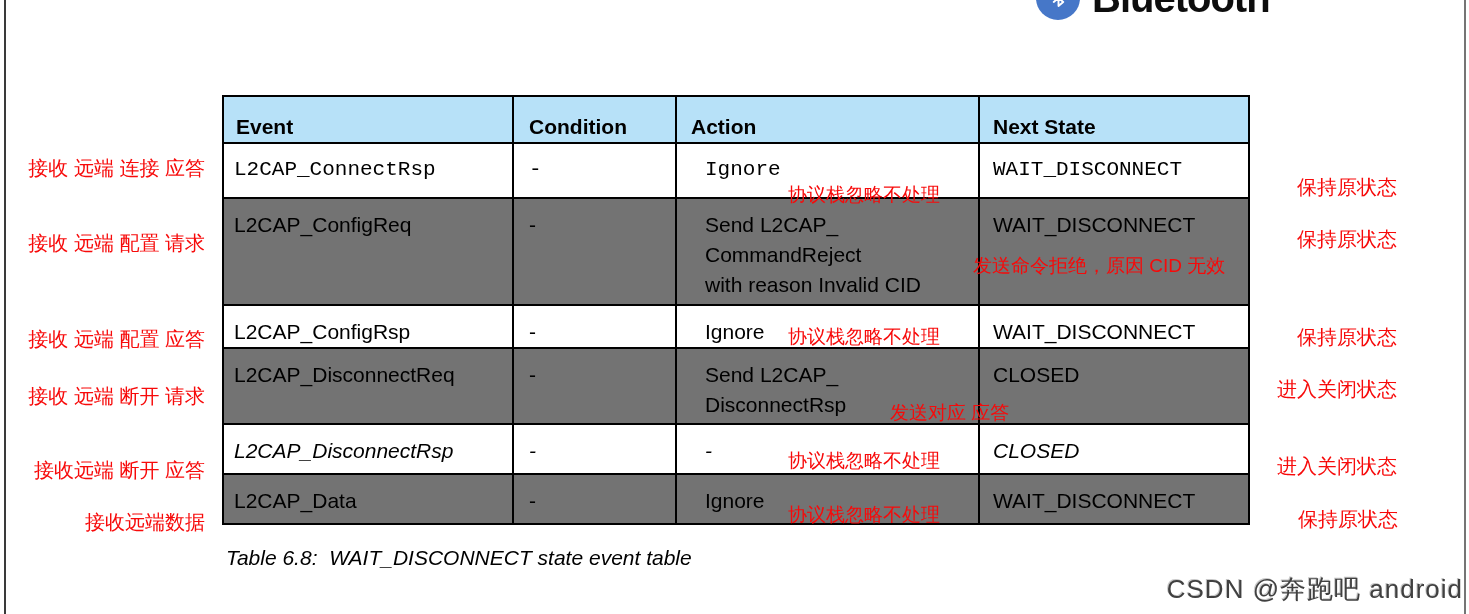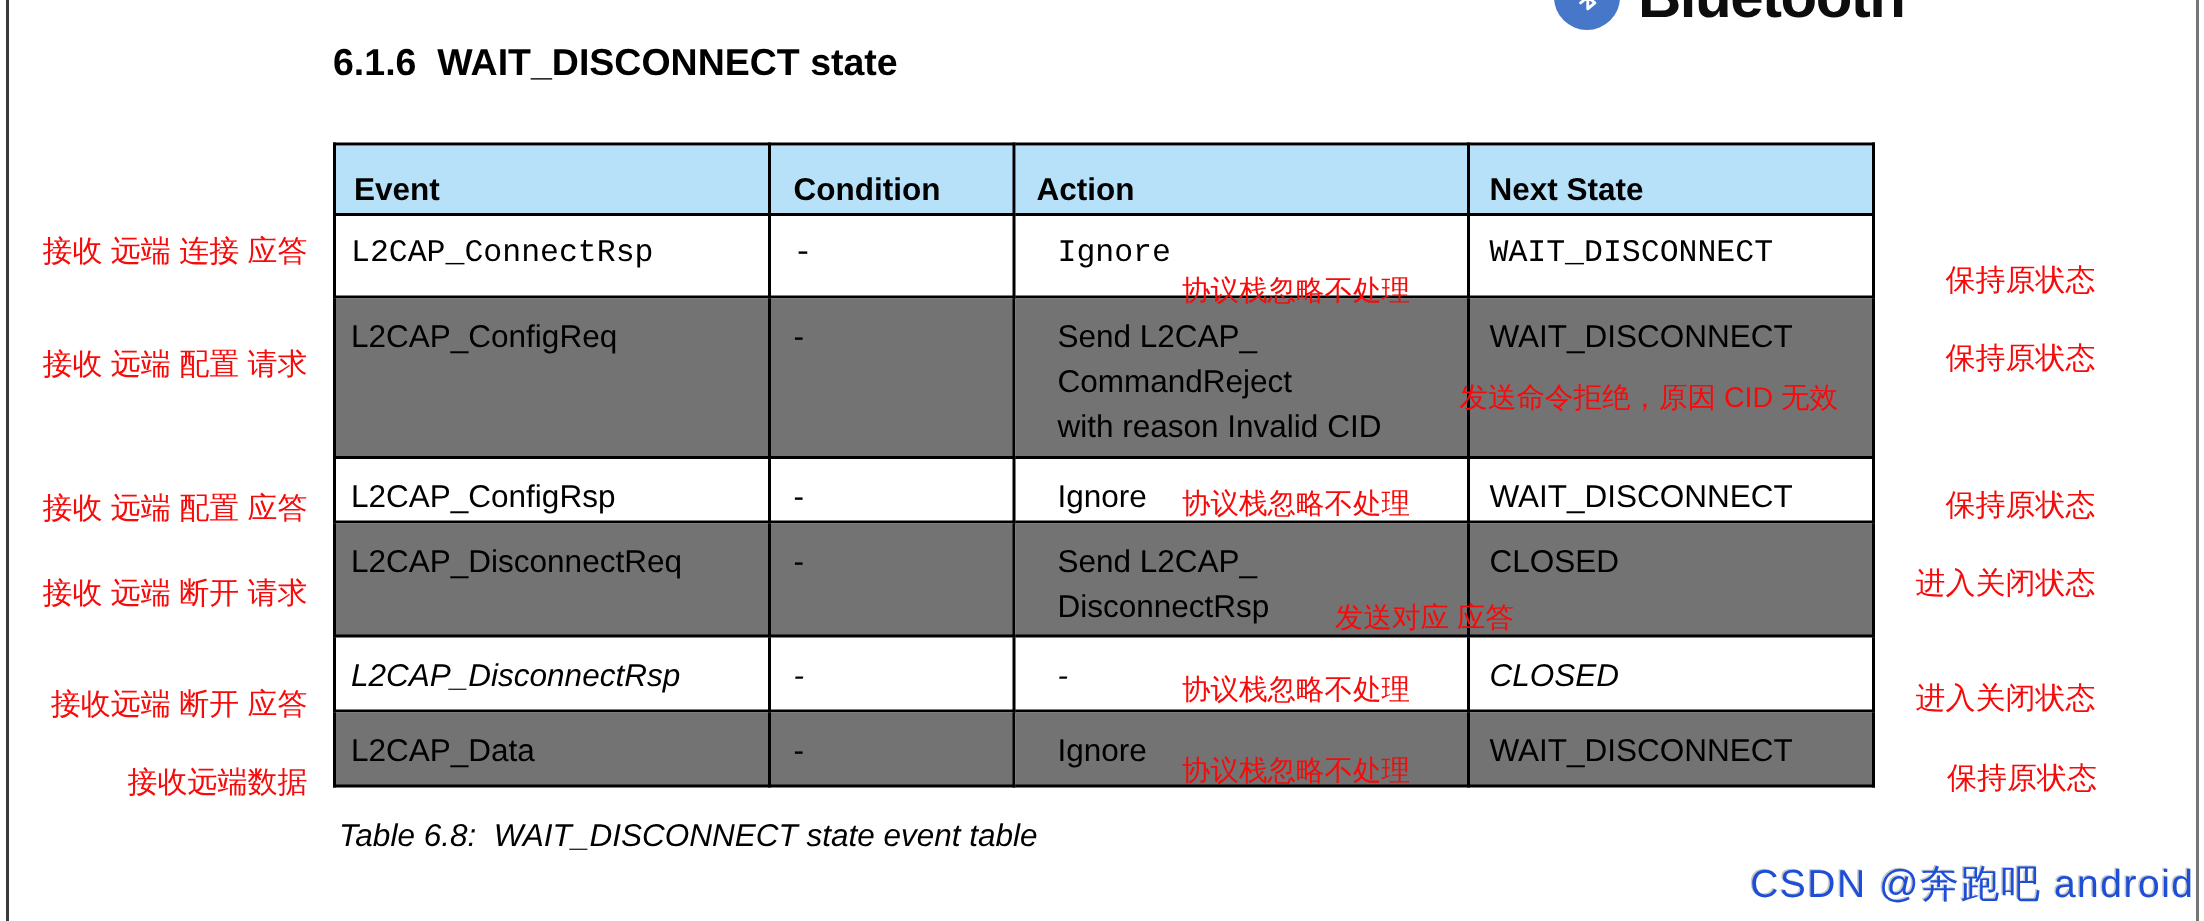--- a/index.html
+++ b/index.html
@@ -55,42 +55,41 @@
   
   .ar1 { left:1297px; top:176px; } .ar2 { left:1297px; top:228px; }
   .ar3 { left:1297px; top:326px; } .ar4 { left:1277px; top:378px; }
   .ar5 { left:1277px; top:455px; } .ar6 { left:1298px; top:508px; }
   
   .ai1 { left:788px; top:184px; } .ai2 { left:973px; top:255px; }
   .ai3 { left:788px; top:326px; } .ai4 { left:890px; top:402px; }
   .ai5 { left:788px; top:450px; } .ai6 { left:788px; top:504px; }
 
   .watermark { position:absolute; right:6px; top:572px; font-size:26px; letter-spacing:1px;
-               color:#1d4ed8; text-shadow:1px 1px 0 #ffffff, -1px -1px 0 #c8c8c8; white-space:nowrap; }
+               color:#404040; text-shadow:1px 1px 0 #ffffff, -1px -1px 0 #c8c8c8; white-space:nowrap; }
 </style>
 </head>
 <body>
 
 <div class="page">
 
   <div class="edge edge-left"></div>
   <div class="edge edge-right"></div>
 
   <div class="logo-clip">
     <div class="logo-inner">
       <div class="logo-circle">
         <svg viewBox="0 0 24 24" aria-hidden="true">
           <path d="M6 7 L18 17 L12 22 L12 2 L18 7 L6 17" fill="none" stroke="#ffffff" stroke-width="2.4" stroke-linejoin="round" stroke-linecap="round"></path>
         </svg>
       </div>
       <div class="logo-text">Bluetooth</div>
     </div>
   </div>
 
-  <h1 class="doc-title">6.1.6  WAIT_DISCONNECT state</h1>
 
   <table class="event-table">
     <colgroup>
       <col style="width:290px">
         <col style="width:163px">
         <col style="width:303px">
         <col style="width:270px">
     </colgroup>
     <thead>
       <tr class="hdr">

